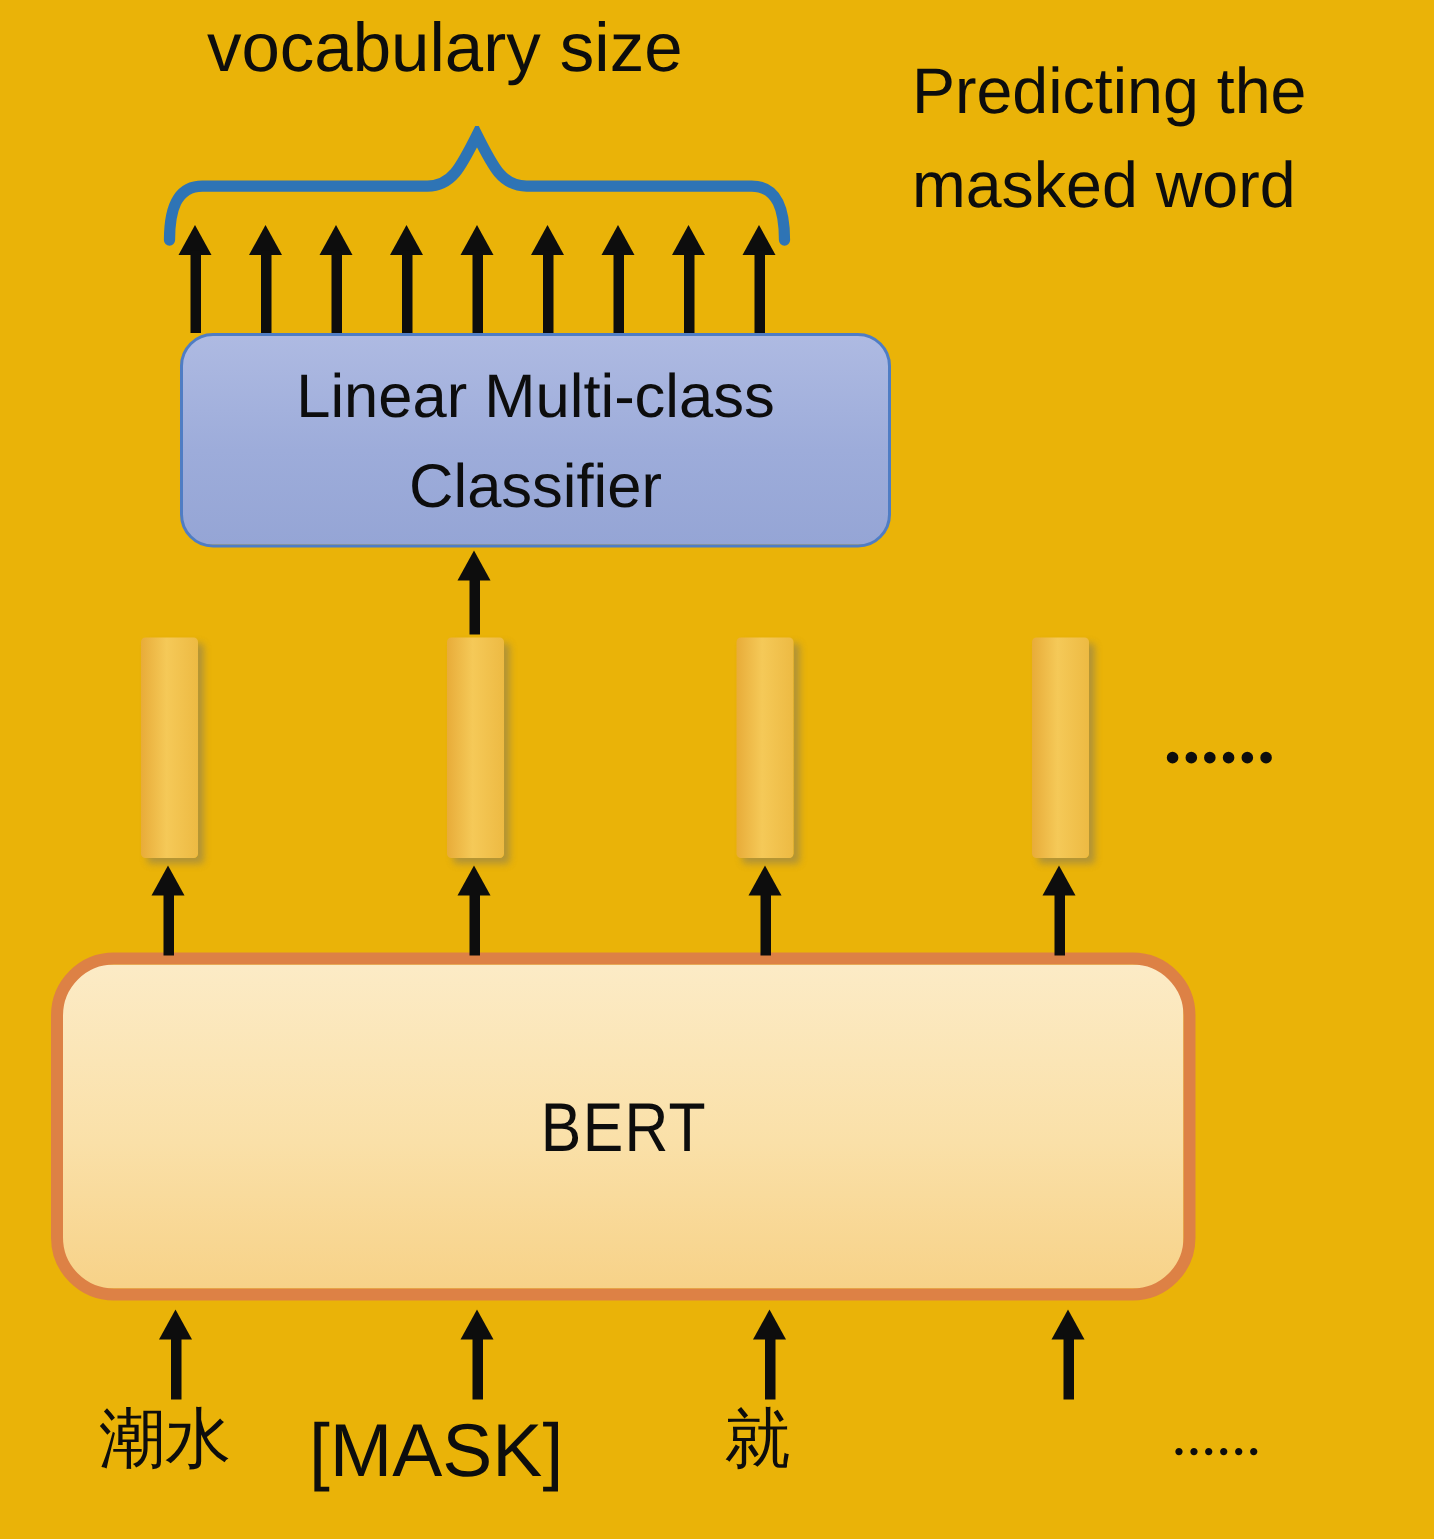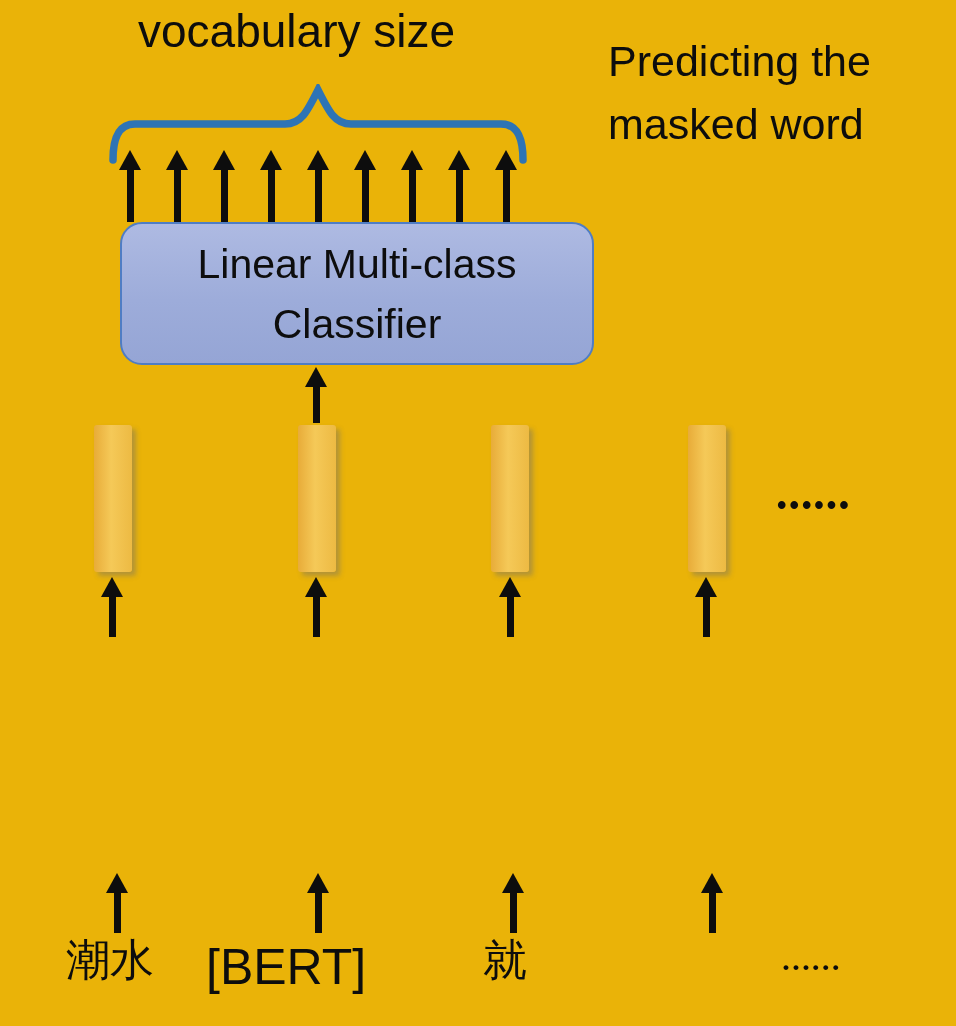--- a/index.html
+++ b/index.html
@@ -59,23 +59,26 @@
     <div class="box-label">Linear Multi-class Classifier</div>
   </div>
 
   <div class="bar" style="left:94px"></div>
   <div class="bar" style="left:298px"></div>
   <div class="bar" style="left:491px"></div>
   <div class="bar" style="left:688px"></div>
 
   <div class="dots mid">••••••</div>
 
+  <div class="bert">
+    <div class="box-label">BERT</div>
+  </div>
 
   <span class="token" style="left:66px">潮水</span>
-  <span class="token latin" style="left:206px">[BERT]</span>
+  <span class="token latin" style="left:206px">[MASK]</span>
   <span class="token" style="left:483px">就</span>
 
   <div class="dots bottom">••••••</div>
 
 <div class="arr" style="left: 119px; top: 150px; height: 72px;">
       <span class="head"></span>
       <span class="shaft"></span>
     </div>
     <div class="arr" style="left: 166px; top: 150px; height: 72px;">
       <span class="head"></span>

